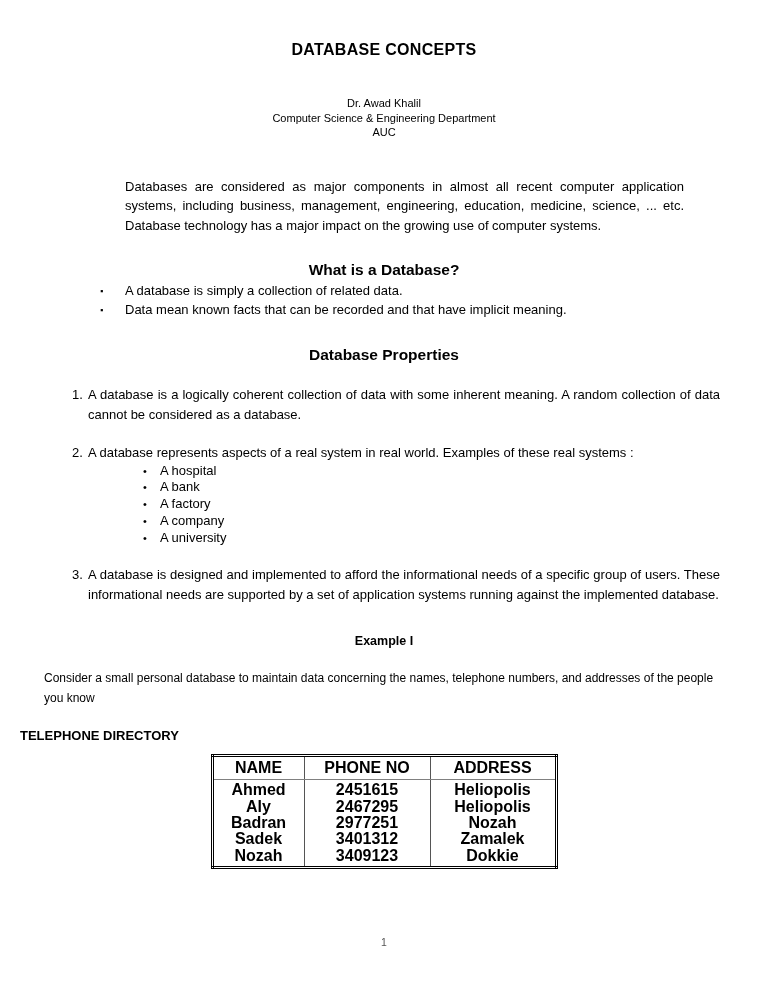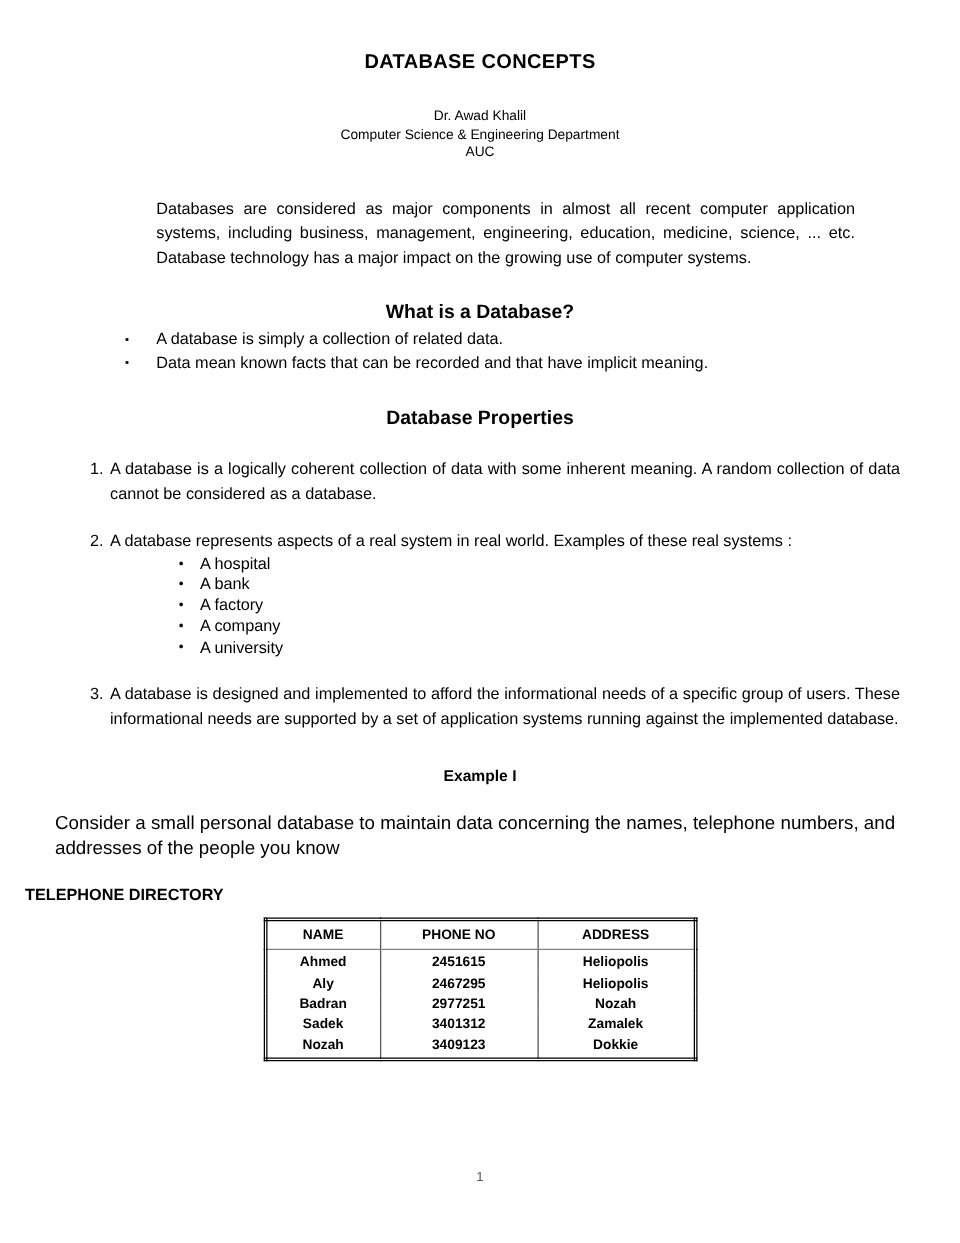--- a/index.html
+++ b/index.html
@@ -27,21 +27,21 @@
     font-size: 16px;
     font-weight: bold;
     letter-spacing: 0.3px;
     margin: 0;
     padding-top: 41px;
   }
   .byline {
     text-align: center;
     font-size: 11px;
     line-height: 14.5px;
-    margin: 4px;
+    margin: 14px;
     padding-top: 23px;
   }
 
   
   .intro {
     font-size: 13px;
     line-height: 19.5px;
     text-align: justify;
     margin: 0;
     padding: 23px 84px 0 125px;
@@ -118,21 +118,21 @@
 
   
   .example-head {
     text-align: center;
     font-size: 12.5px;
     font-weight: bold;
     margin: 0;
     padding-top: 30px;
   }
   .example-para {
-    font-size: 15px;
+    font-size: 12px;
     line-height: 19.5px;
     margin: 0;
     padding: 21px 40px 0 44px;
     text-align: left;
   }
   .table-label {
     font-size: 13px;
     font-weight: bold;
     margin: 0;
     padding: 20px 0 0 20px;
@@ -140,21 +140,21 @@
 
   
   .table-wrap {
     padding-top: 11px;
     display: flex;
     justify-content: center;
   }
   table.phone-dir {
     border-collapse: collapse;
     border: 3px double #000000;
-    font-size: 11px;
+    font-size: 16px;
     width: 344px;
     table-layout: fixed;
   }
   table.phone-dir th,
   table.phone-dir td {
     text-align: center;
     padding: 0;
     border: 0;
   }
   table.phone-dir th {

